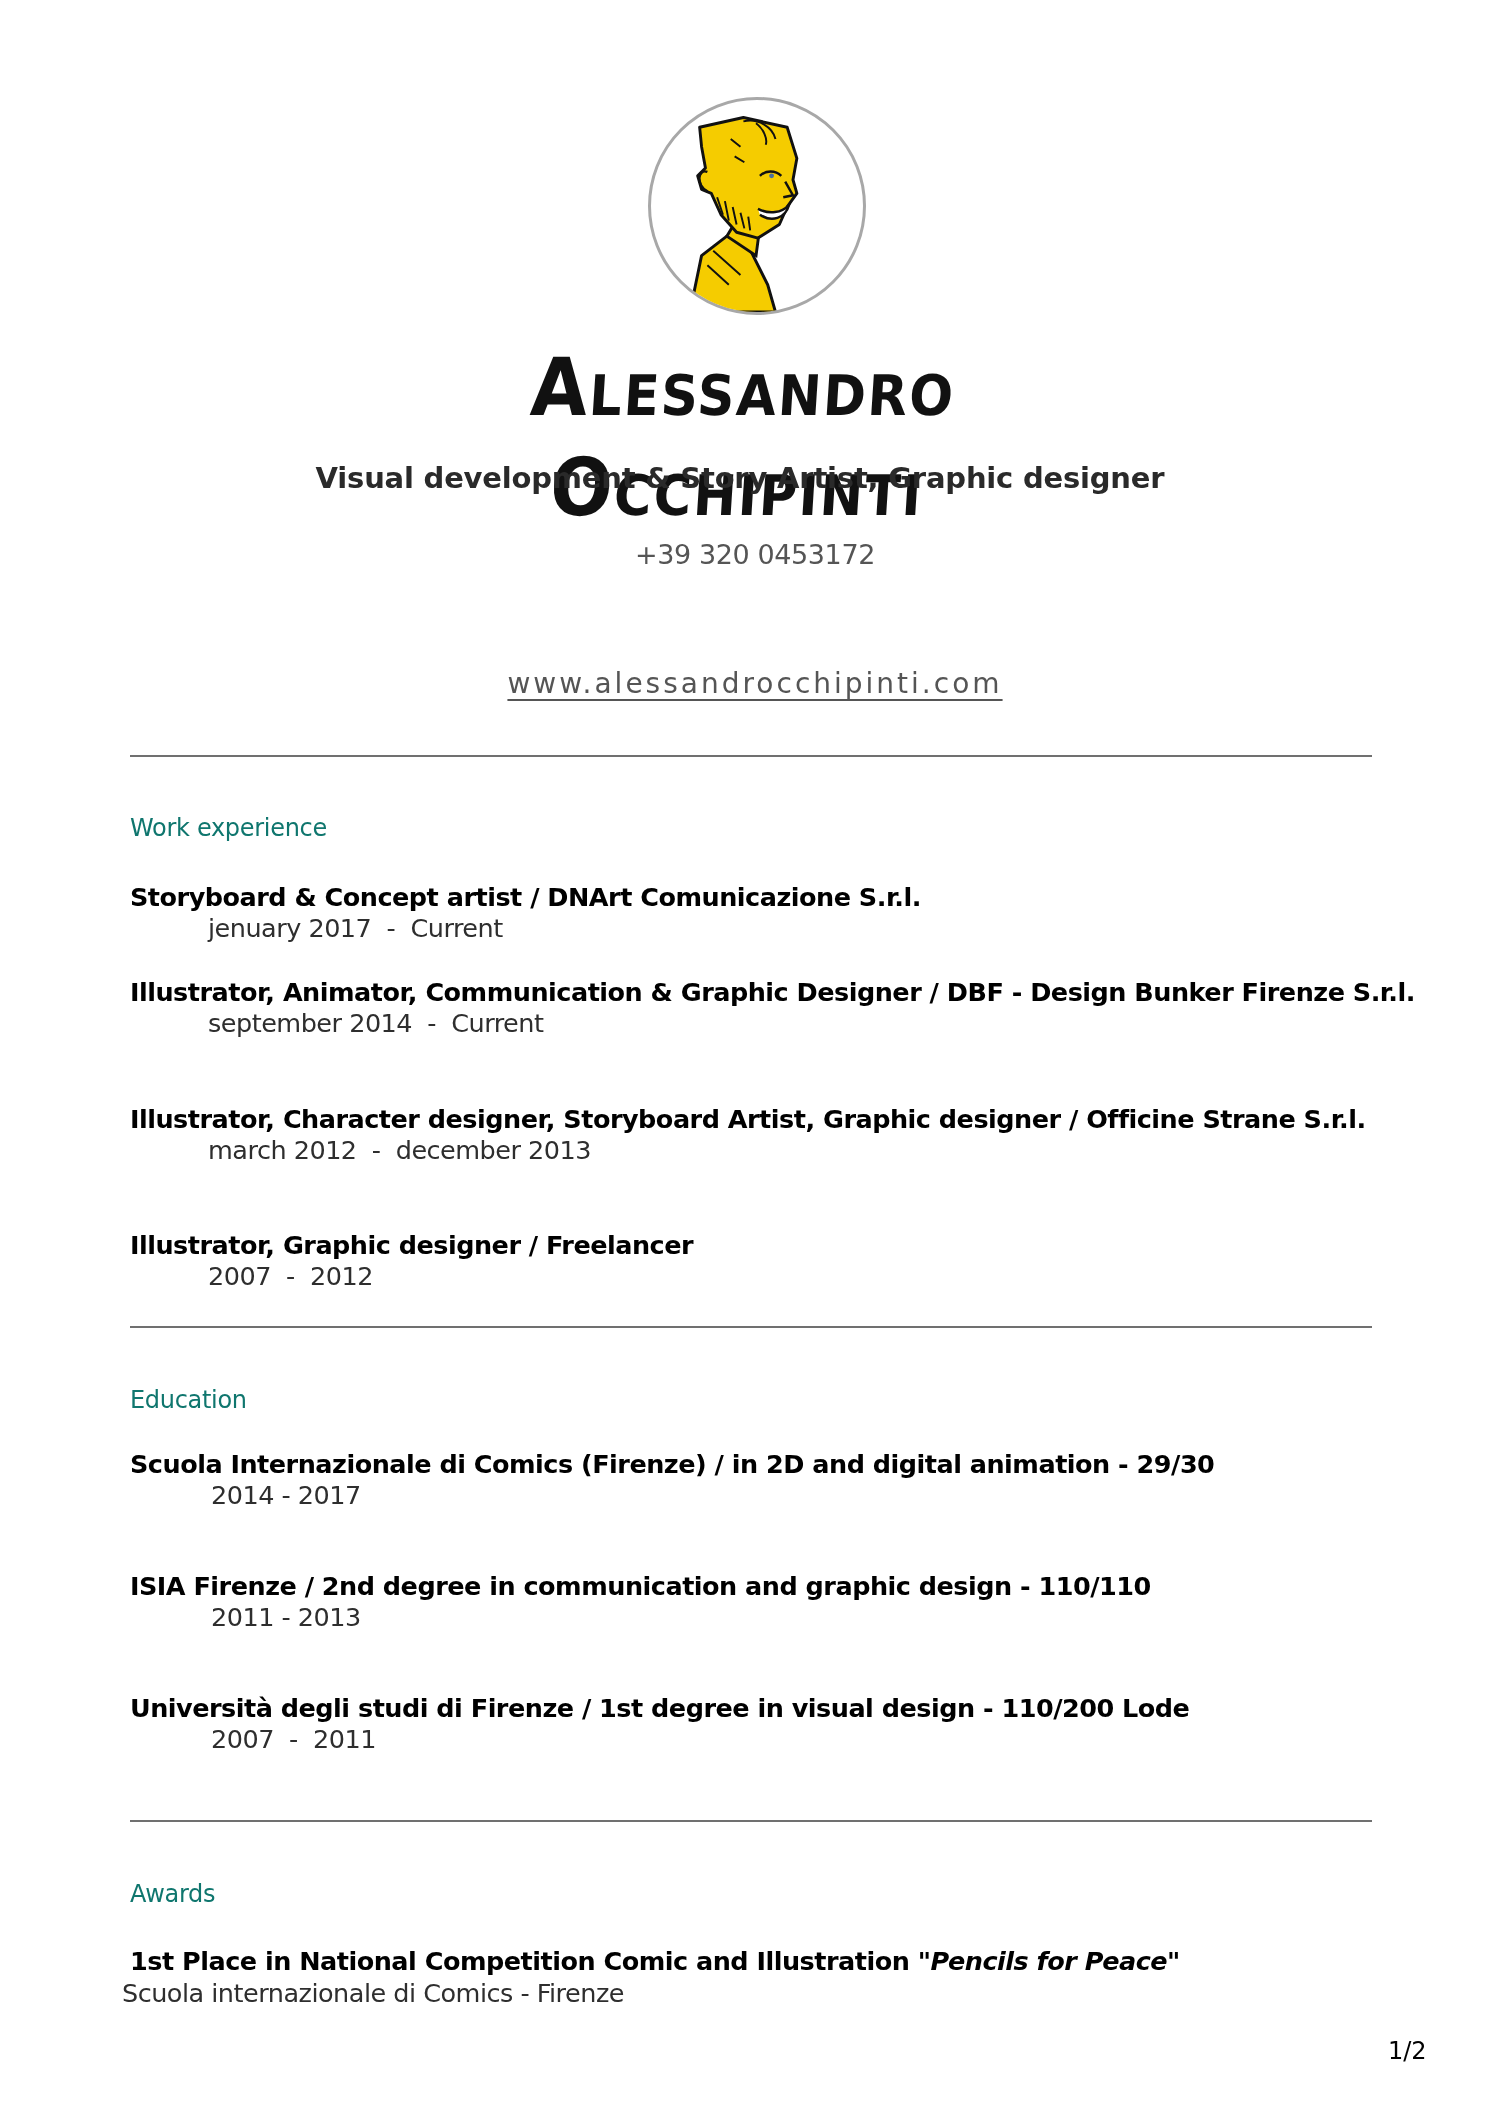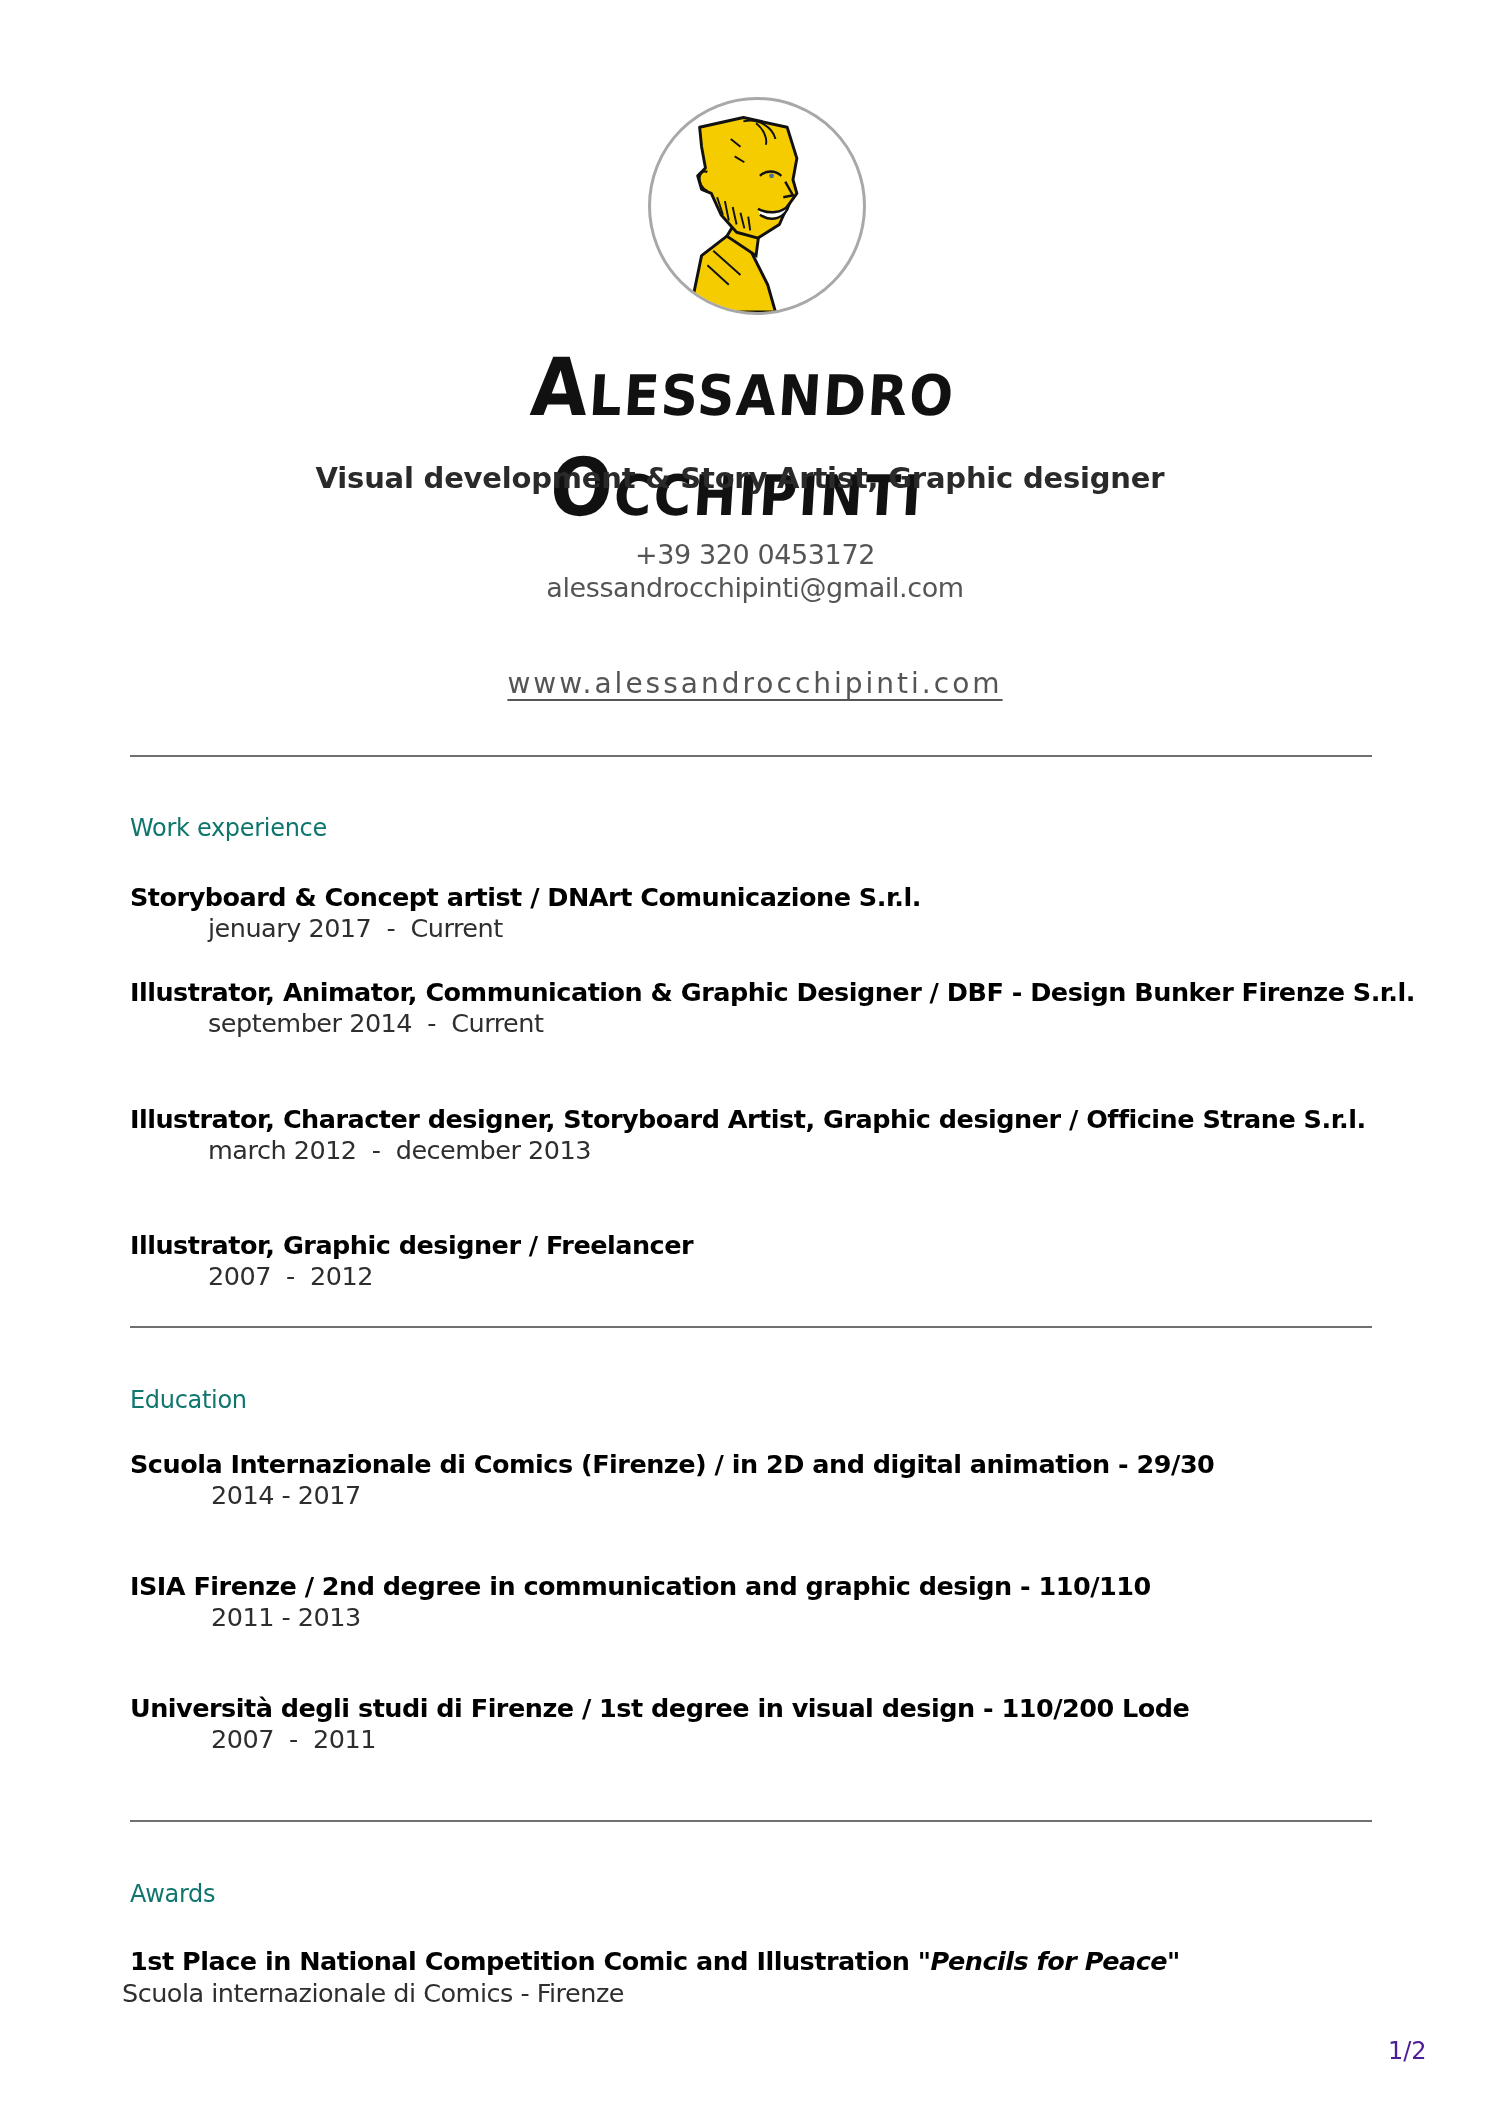--- a/index.html
+++ b/index.html
@@ -144,21 +144,21 @@
     letter-spacing: -0.5px;
   }
 
   .page-number {
     position: absolute;
     left: 1388px;
     top: 2036px;
     font-family: "DejaVu Sans", sans-serif;
     font-size: 24px;
     line-height: 30px;
-    color: #4c1d95;
+    color: #000000;
   }
 </style>
 </head>
 <body>
 
 <div class="avatar">
   <svg viewBox="0 0 218 218">
 
     <path d="M40 218 L52 160 L78 140 L100 150 L120 190 L128 218 Z" fill="#f5cc00" stroke="#111" stroke-width="3" stroke-linejoin="round"></path>
     <path d="M58 170 L80 190 M64 155 L92 180" stroke="#111" stroke-width="2" fill="none"></path>
@@ -181,21 +181,20 @@
     <path d="M68 100 L74 118 M76 104 L80 124 M84 110 L88 128 M92 116 L96 132 M100 120 L102 134" stroke="#111" stroke-width="2" fill="none"></path>
   </svg>
 </div>
 
 <div class="name">Alessandro Occhipinti</div>
 
 <div class="subtitle">Visual development &amp; Story Artist, Graphic designer</div>
 
 <div class="contact" style="top:538px;">
   <span class="contact-line">+39 320 0453172</span>
-  <span class="contact-line">alessandrocchipinti@gmail.com</span>
 </div>
 <div class="website">www.alessandrocchipinti.com</div>
 
 <div class="divider" style="top:755px;"></div>
 
 <div class="section-heading" style="top:806px;">Work experience</div>
 
 <div class="entry-title" style="top:881px;">Storyboard &amp; Concept artist / DNArt Comunicazione S.r.l.</div>
 <div class="entry-date" style="top:912px;">jenuary 2017  -  Current</div>
 

